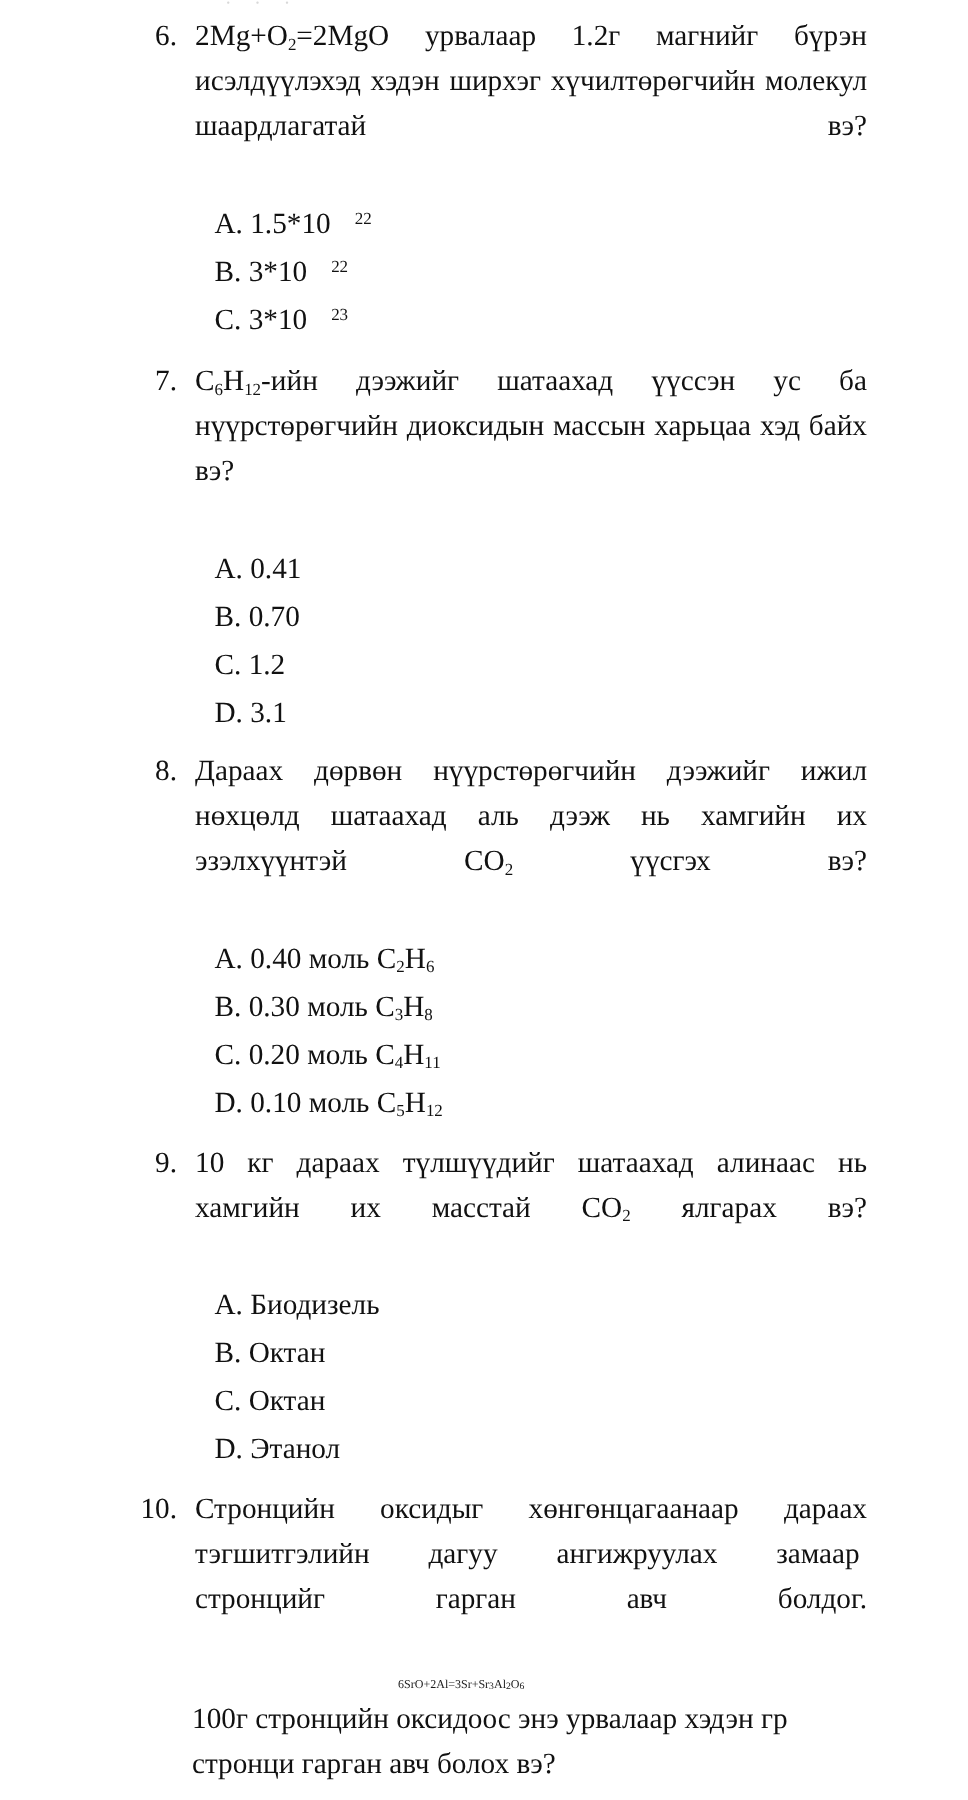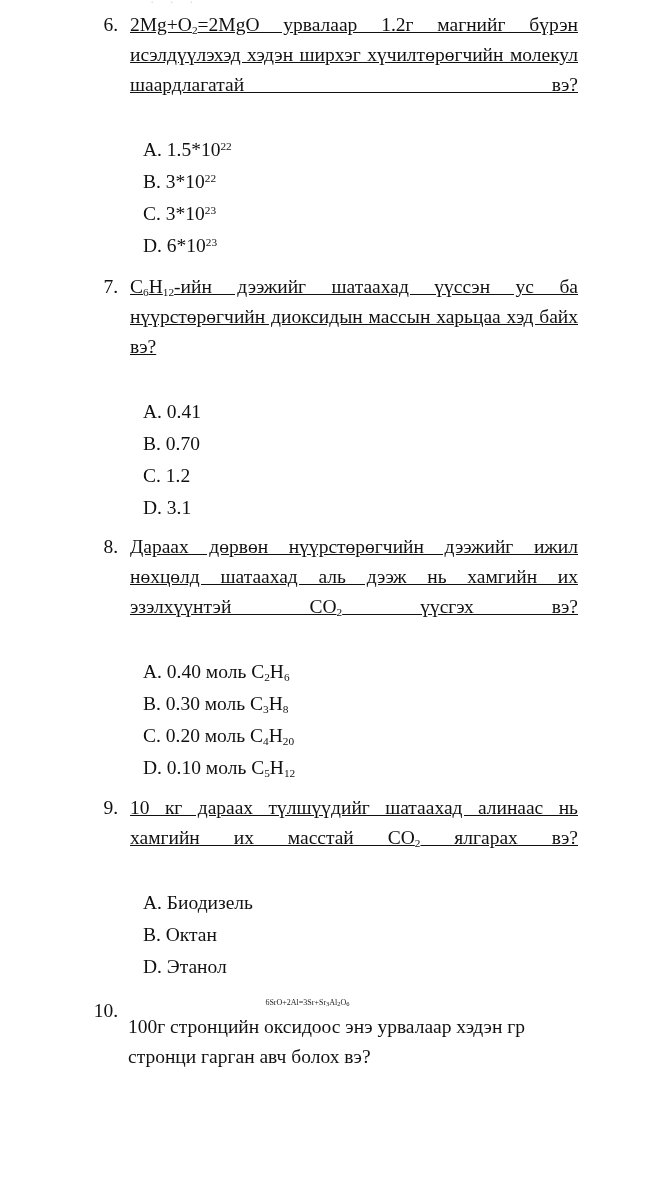--- a/index.html
+++ b/index.html
@@ -61,21 +61,20 @@
     position: absolute;
     left: 0;
     top: 0;
     width: 118px;
     text-align: right;
     font-size: 19.5px;
     line-height: 30px;
   }
   .qtext {
     display: block;
-    text-decoration: underline;
   }
   
   .qrow .qtext::after {
     content: "";
     display: inline-block;
     width: 100%;
   }
 
   .opts {
     margin: 0;
@@ -115,20 +114,21 @@
 
   sub {
     font-size: 0.58em;
     vertical-align: -0.28em;
     line-height: 0;
   }
   sup {
     font-size: 0.58em;
     vertical-align: 0.52em;
     line-height: 0;
+    padding-left: 16px;
   }
 
   .sp6  { height: 8px; }
   .sp7  { height: 10px; }
   .sp8  { height: 8px; }
   .sp9  { height: 9px; }
   .sp10 { height: 9px; }
   .gap-before-opts { height: 4px; }
 </style>
 </head>
@@ -142,21 +142,20 @@
   <div class="qblock">
     <div class="qrow">
       <span class="qnum">6.</span>
       <span class="qtext">2Mg+O<sub>2</sub>=2MgO&nbsp; урвалаар&nbsp; 1.2г&nbsp; магнийг&nbsp; бүрэн исэлдүүлэхэд хэдэн ширхэг хүчилтөрөгчийн молекул шаардлагатай вэ?</span>
     </div>
     <div class="gap-before-opts"></div>
     <ul class="opts">
       <li class="opt">A. 1.5*10<sup>22</sup></li>
       <li class="opt">B. 3*10<sup>22</sup></li>
       <li class="opt">C. 3*10<sup>23</sup></li>
-      <li class="opt">D. 6*10<sup>23</sup></li>
     </ul>
   </div>
 
   <div class="sp7"></div>
   <div class="qblock">
     <div class="qrow">
       <span class="qnum">7.</span>
       <span class="qtext">C<sub>6</sub>H<sub>12</sub>-ийн&nbsp; дээжийг&nbsp; шатаахад&nbsp; үүссэн&nbsp; ус&nbsp; ба нүүрстөрөгчийн диоксидын массын харьцаа хэд байх вэ?</span>
     </div>
     <div class="gap-before-opts"></div>
@@ -171,42 +170,44 @@
   <div class="sp8"></div>
   <div class="qblock">
     <div class="qrow">
       <span class="qnum">8.</span>
       <span class="qtext">Дараах&nbsp; дөрвөн&nbsp; нүүрстөрөгчийн&nbsp; дээжийг&nbsp; ижил нөхцөлд&nbsp; шатаахад&nbsp; аль&nbsp; дээж&nbsp; нь&nbsp; хамгийн&nbsp; их эзэлхүүнтэй CO<sub>2</sub> үүсгэх вэ?</span>
     </div>
     <div class="gap-before-opts"></div>
     <ul class="opts">
       <li class="opt">A. 0.40 моль C<sub>2</sub>H<sub>6</sub></li>
       <li class="opt">B. 0.30 моль C<sub>3</sub>H<sub>8</sub></li>
-      <li class="opt">C. 0.20 моль C<sub>4</sub>H<sub>20</sub></li>
+      <li class="opt">C. 0.20 моль C<sub>4</sub>H<sub>11</sub></li>
       <li class="opt">D. 0.10 моль C<sub>5</sub>H<sub>12</sub></li>
     </ul>
   </div>
 
   <div class="sp9"></div>
   <div class="qblock">
     <div class="qrow">
       <span class="qnum">9.</span>
       <span class="qtext">10&nbsp; кг&nbsp; дараах&nbsp; түлшүүдийг&nbsp; шатаахад&nbsp; алинаас&nbsp; нь хамгийн их масстай CO<sub>2</sub> ялгарах вэ?</span>
     </div>
     <div class="gap-before-opts"></div>
     <ul class="opts">
       <li class="opt">A. Биодизель</li>
       <li class="opt">B. Октан</li>
+      <li class="opt">C. Октан</li>
       <li class="opt">D. Этанол</li>
     </ul>
   </div>
 
   <div class="sp10"></div>
   <div class="qblock">
     <div class="qrow">
       <span class="qnum">10.</span>
+      <span class="qtext">Стронцийн&nbsp; оксидыг&nbsp; хөнгөнцагаанаар&nbsp; дараах тэгшитгэлийн&nbsp; дагуу&nbsp; ангижруулах&nbsp; замаар&nbsp; стронцийг гарган авч болдог.</span>
     </div>
     <div class="equation">6SrO+2Al=3Sr+Sr<sub>3</sub>Al<sub>2</sub>O<sub>6</sub></div>
     <div class="plain-para">100г стронцийн оксидоос энэ урвалаар хэдэн гр стронци гарган авч болох вэ?</div>
 
   </div>
 
 </div>
 
 </body></html>

